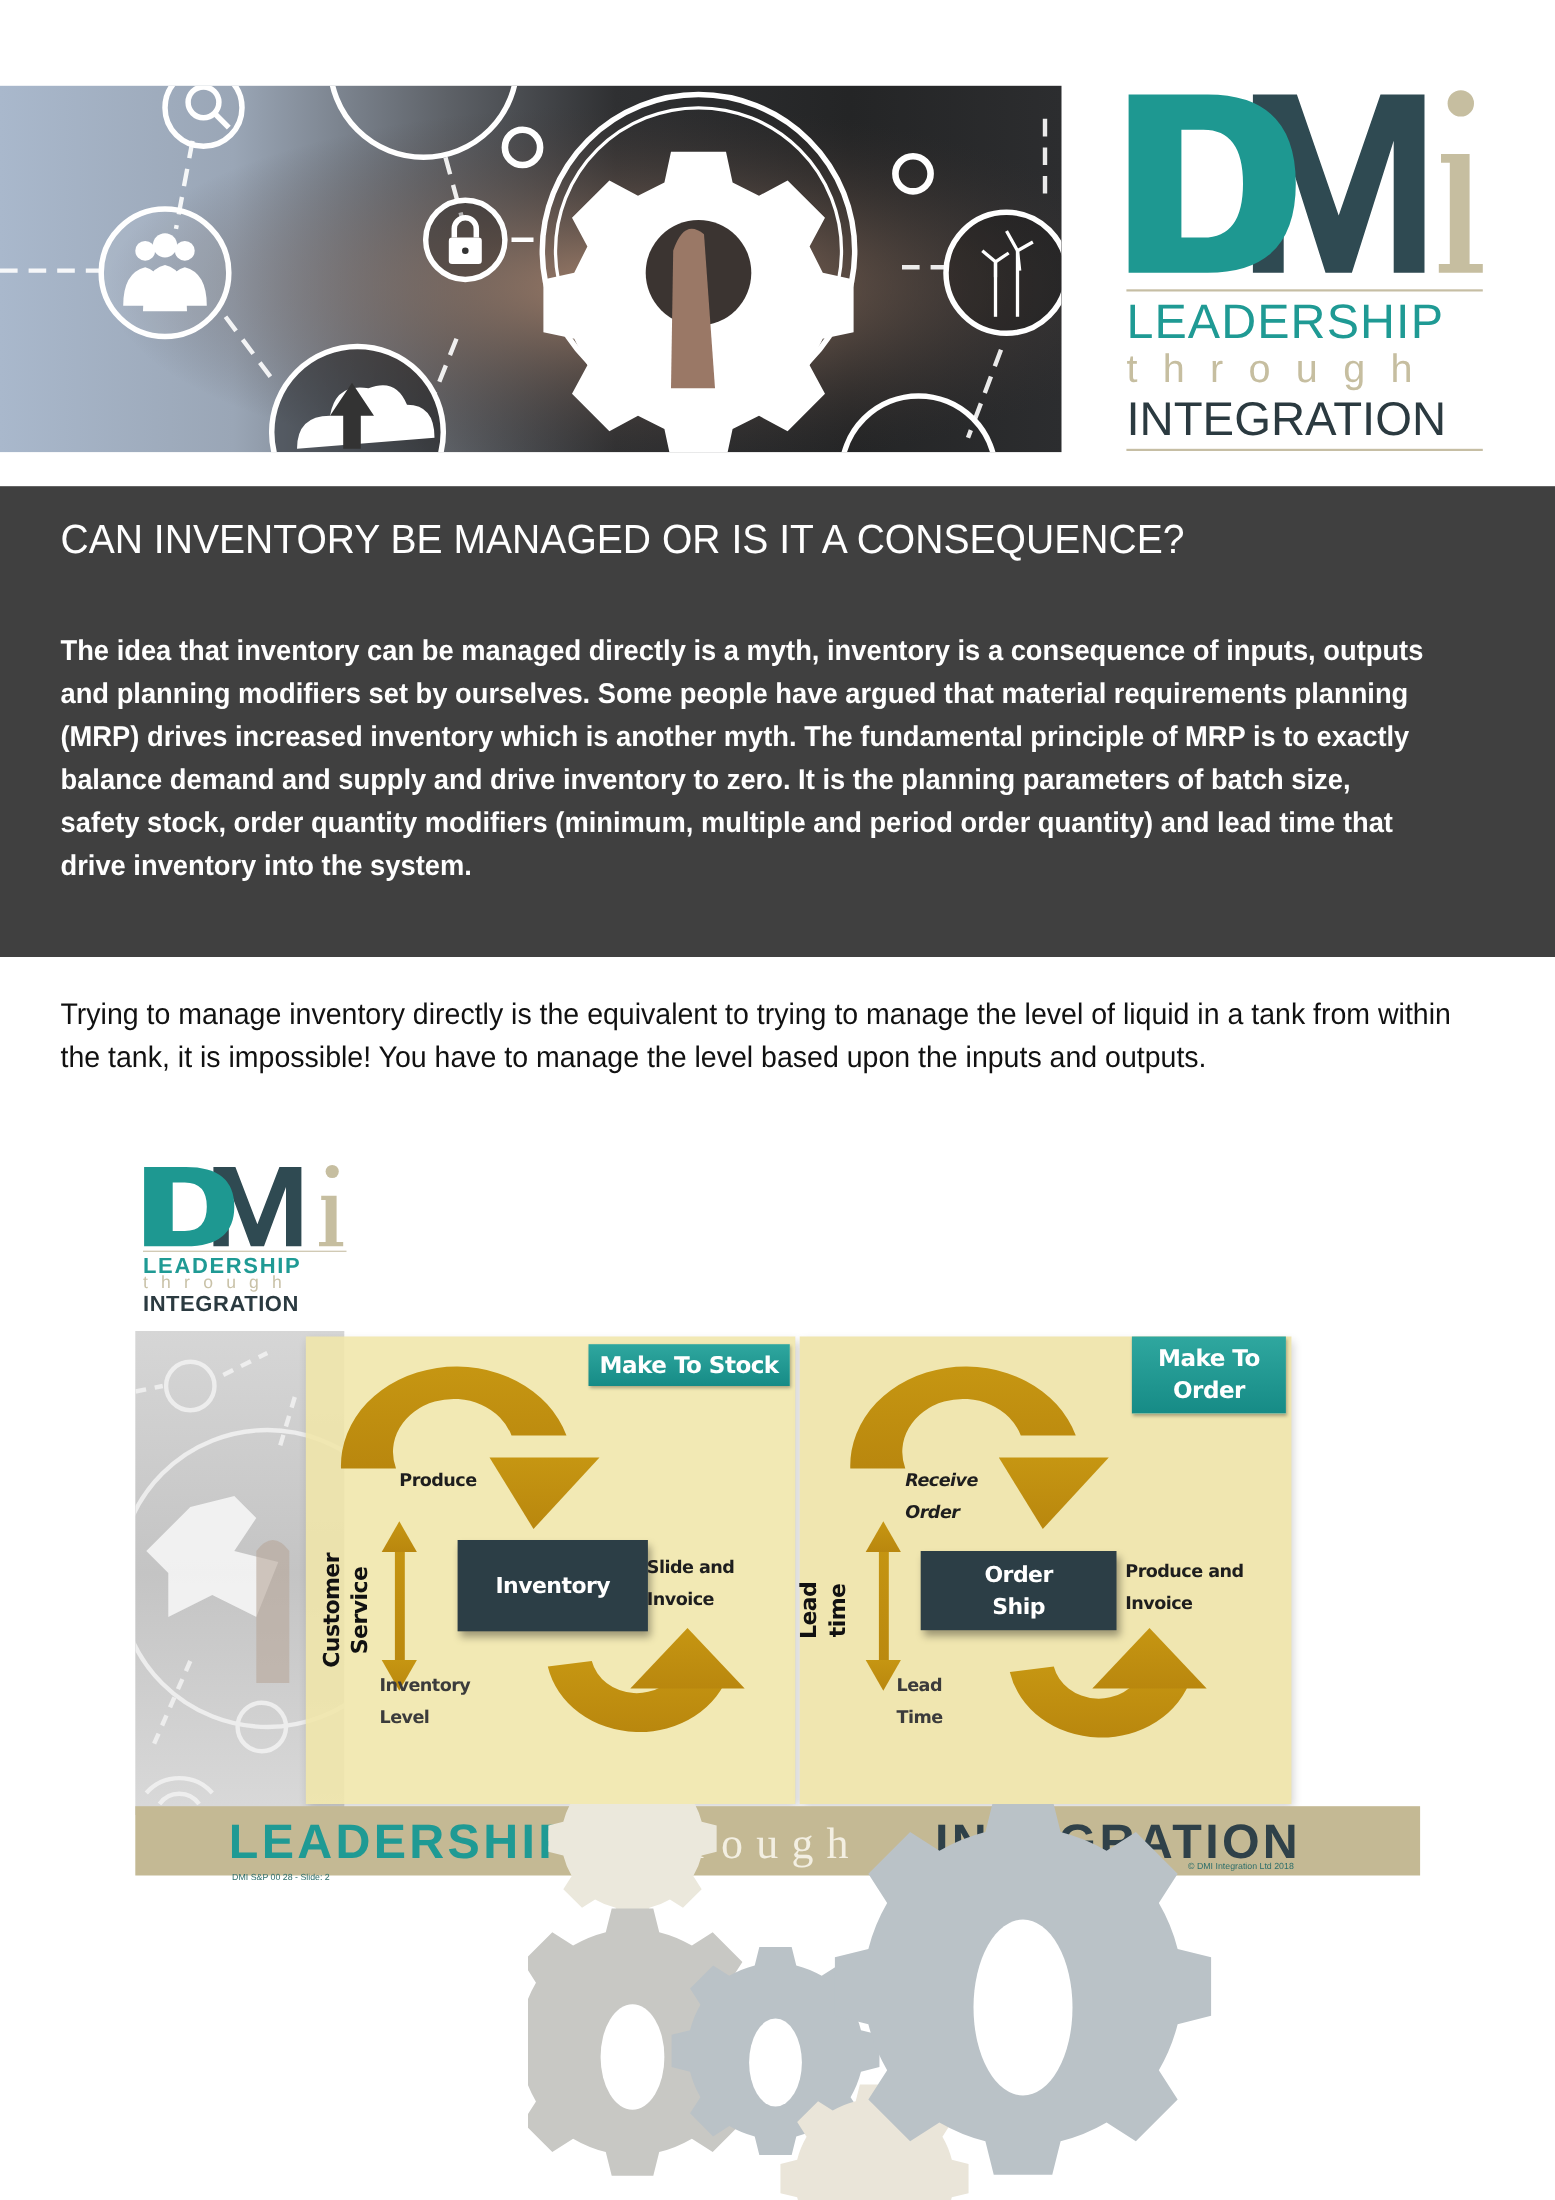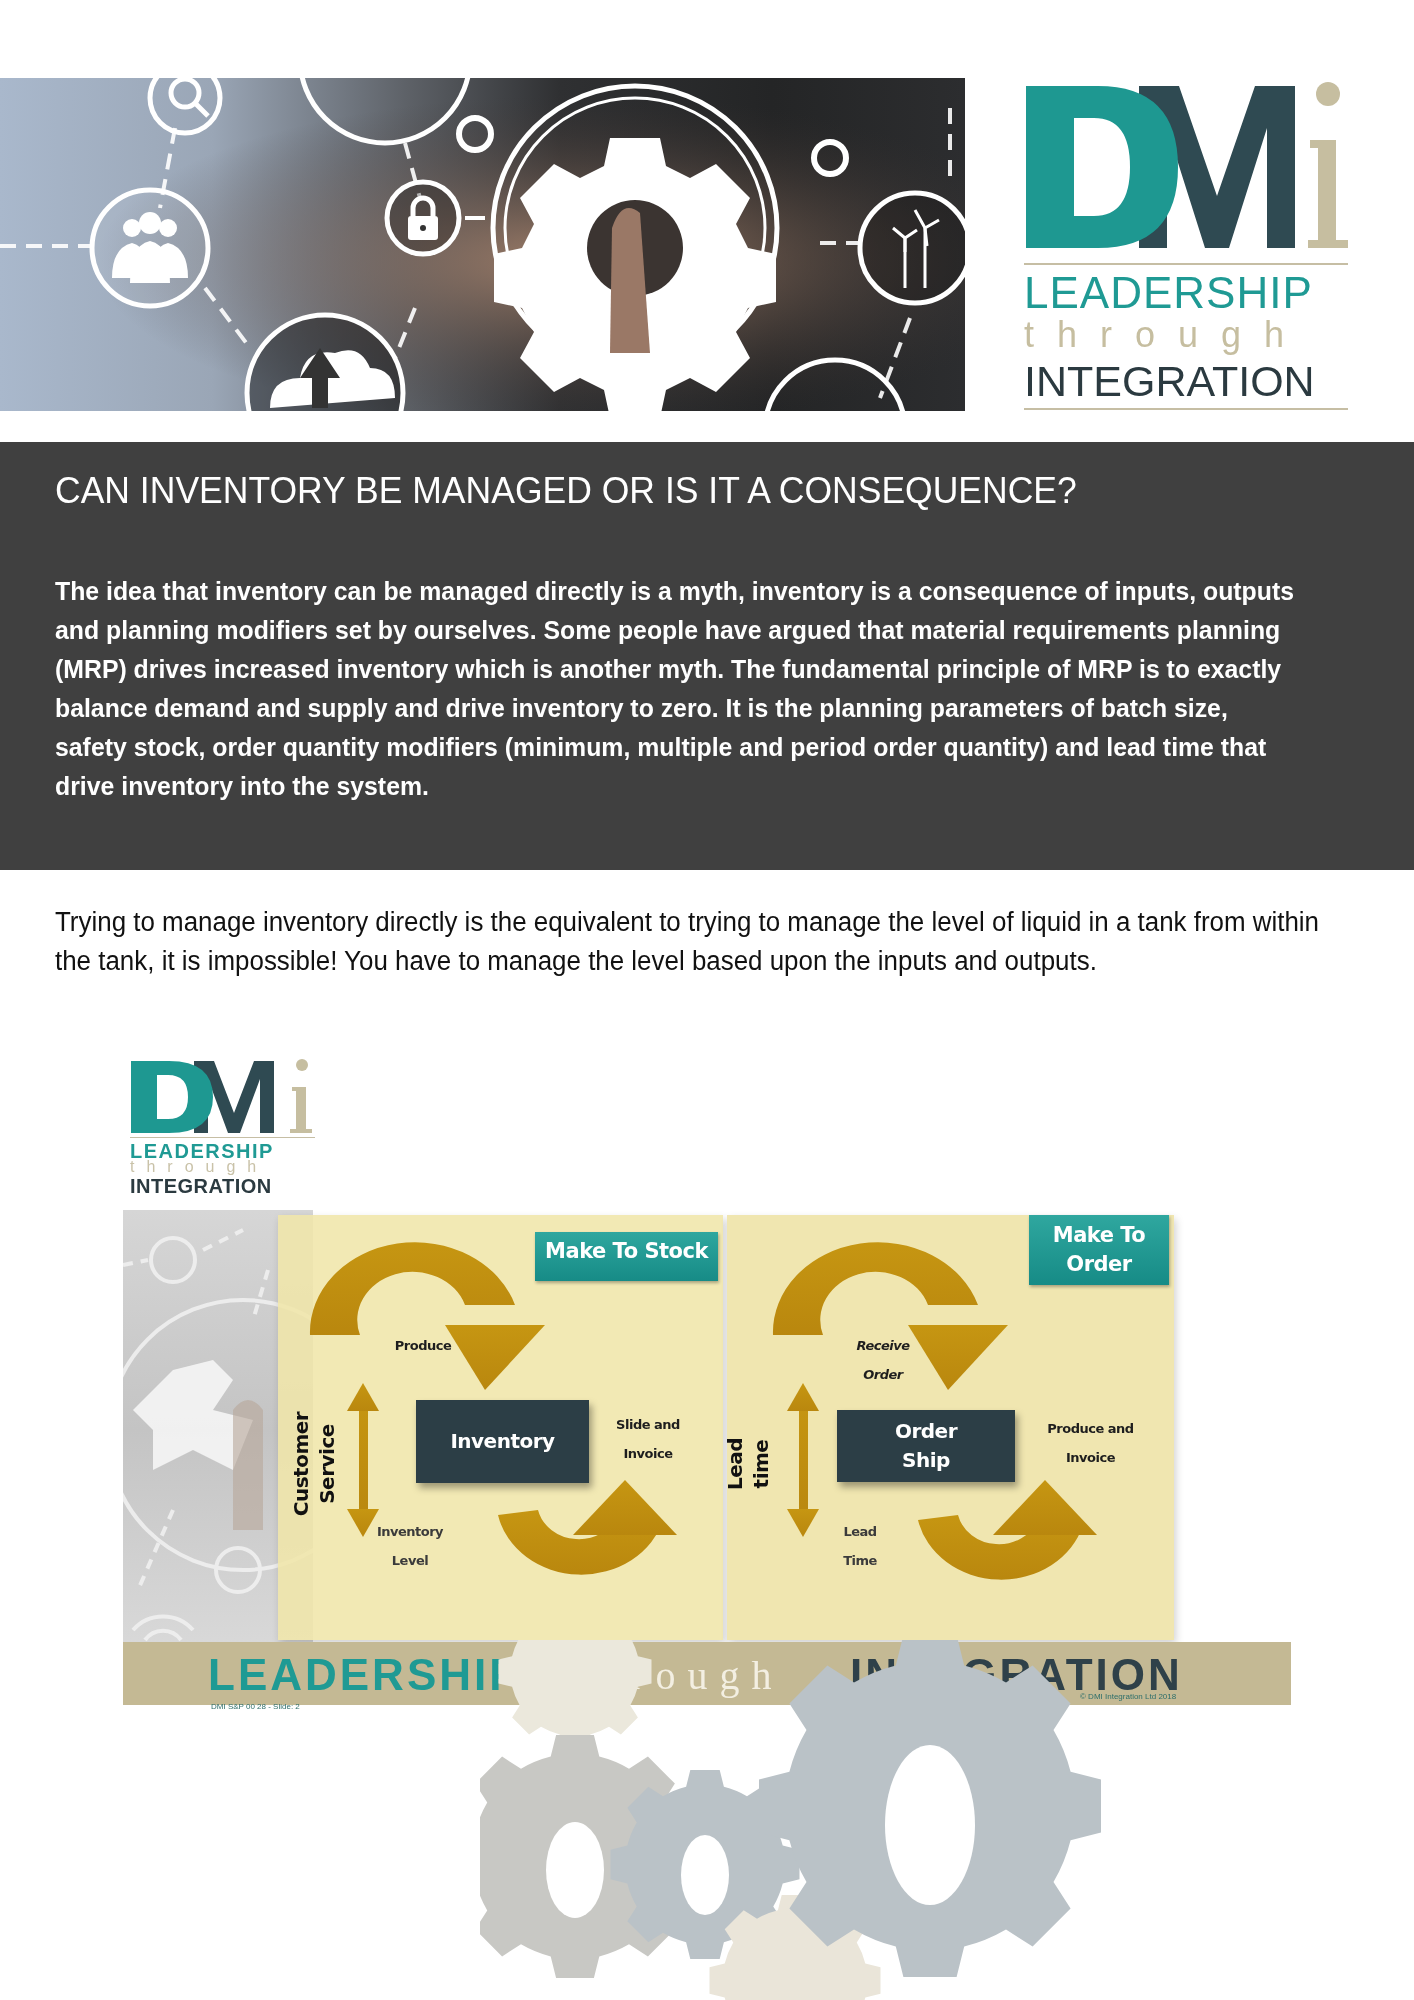--- a/index.html
+++ b/index.html
@@ -87,21 +87,21 @@
     box-shadow: 1px 2px 3px rgba(0,0,0,0.3);
     font-family: "DejaVu Sans", sans-serif; letter-spacing: -0.5px;
   }
   .box {
     position: absolute; background: #2c3e46; color: #ffffff; font-weight: bold;
     font-size: 20px; text-align: center; display: flex; align-items: center; justify-content: center;
     box-shadow: 3px 5px 7px rgba(0,0,0,0.35); line-height: 29px;
     font-family: "DejaVu Sans", sans-serif; letter-spacing: -0.5px;
   }
   .lbl {
-    position: absolute; font-weight: bold; font-size: 13px; color: #1e1e1e; text-align: center;
+    position: absolute; font-weight: bold; font-size: 16px; color: #1e1e1e; text-align: left;
     line-height: 29px; font-family: "DejaVu Sans", sans-serif; letter-spacing: -0.5px;
   }
   .lbl.grey { color: #3b3b3b; }
   .vlbl {
     position: absolute; font-weight: bold; font-size: 20px; color: #111; text-align: center;
     line-height: 26px; font-family: "DejaVu Sans", sans-serif; letter-spacing: -0.5px;
     transform: rotate(-90deg); transform-origin: center center; white-space: nowrap;
   }
   .arrows { position: absolute; left: 0; top: 0; }
 
@@ -302,21 +302,21 @@
       <path d="M870 480 l52 -55 l52 55z" fill="url(#gold)"></path>
     </g>
 
     <g fill="url(#gold)">
       <rect x="676" y="340" width="9" height="130"></rect>
       <path d="M680 328 l-16 28 h32z"></path>
       <path d="M680 482 l-16 -28 h32z"></path>
     </g>
   </svg>
 
-  <div class="tag" style="left:412px;top:177px;width:183px;height:49px;line-height:38px;">Make To Stock</div>
+  <div class="tag" style="left:412px;top:167px;width:183px;height:38px;line-height:38px;">Make To Stock</div>
   <div class="lbl" style="left:240px;top:276px;width:120px;">Produce</div>
   <div class="box" style="left:293px;top:345px;width:173px;height:83px;">Inventory</div>
   <div class="lbl" style="left:465px;top:355px;width:120px;">
     <div>Slide and</div>
     <div>Invoice</div>
   </div>
   <div class="lbl grey" style="left:222px;top:462px;width:130px;">
     <div>Inventory</div>
     <div>Level</div>
   </div>

